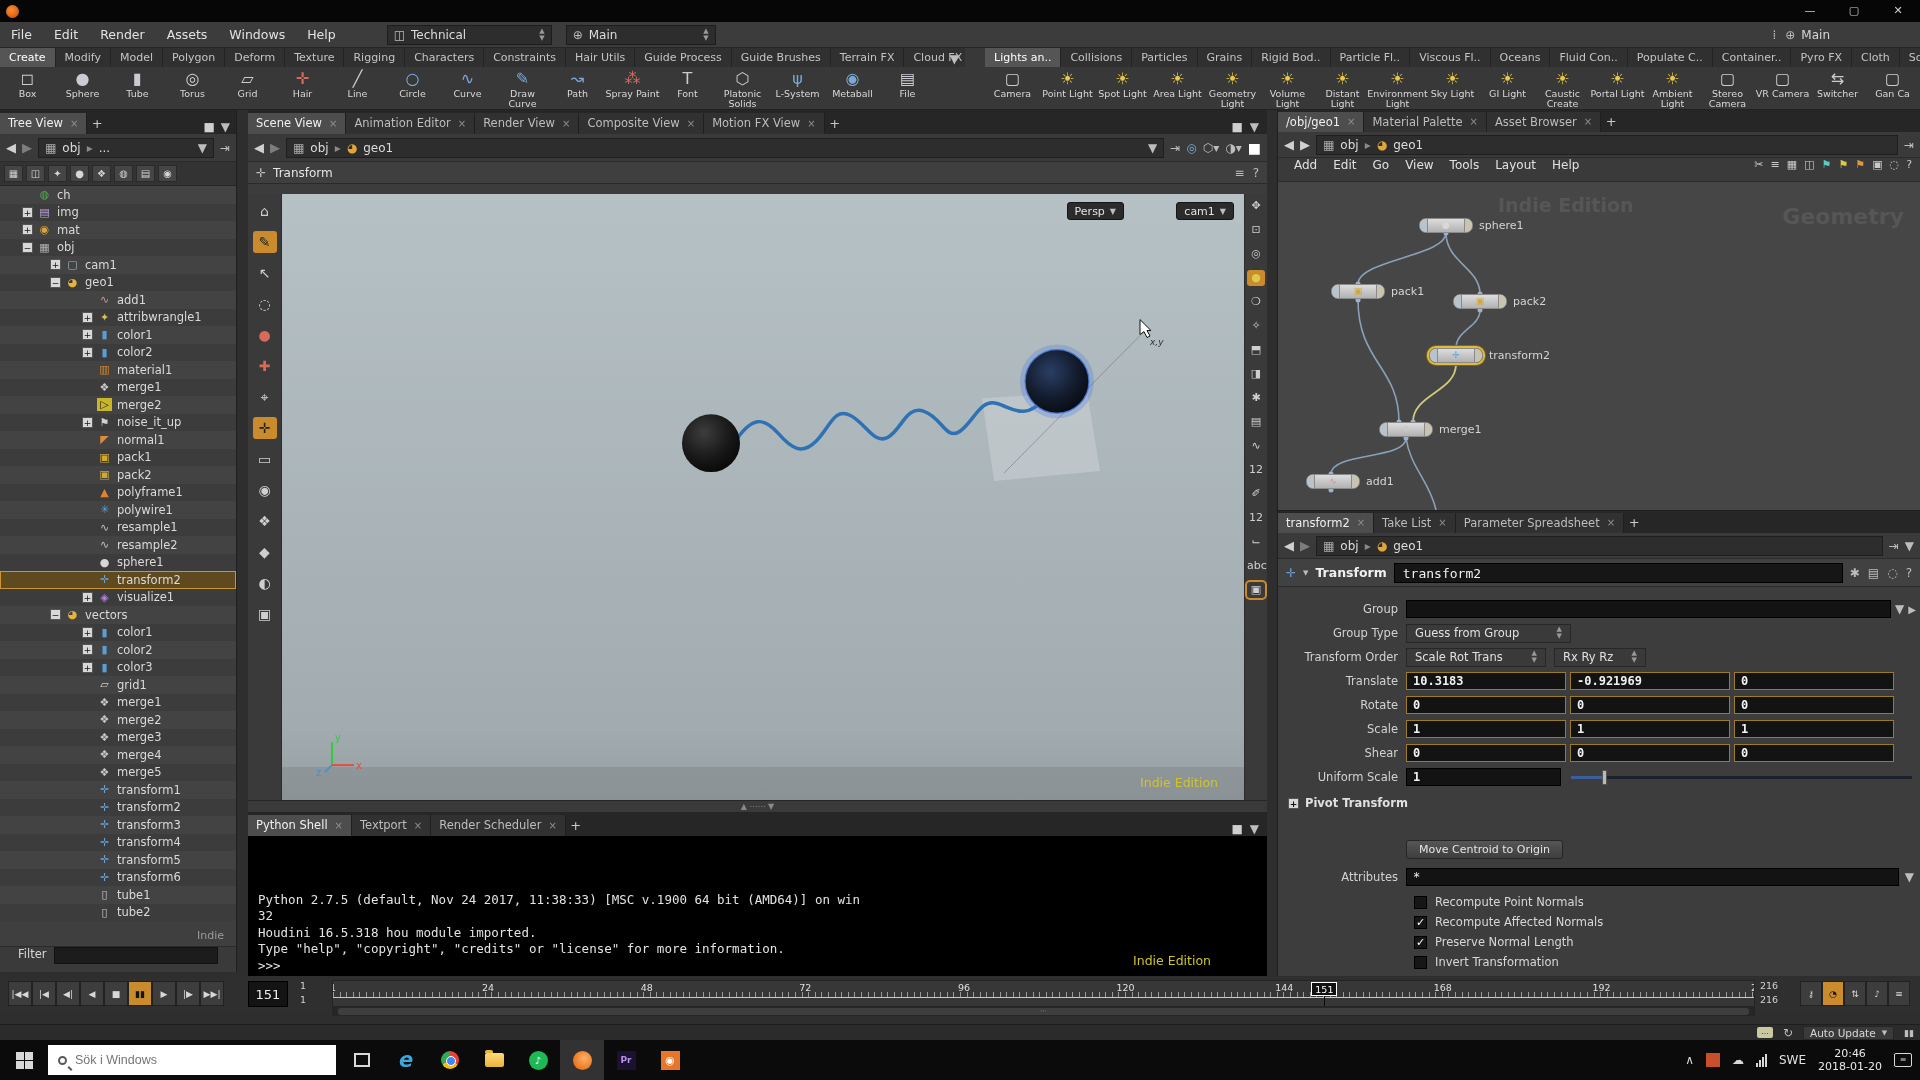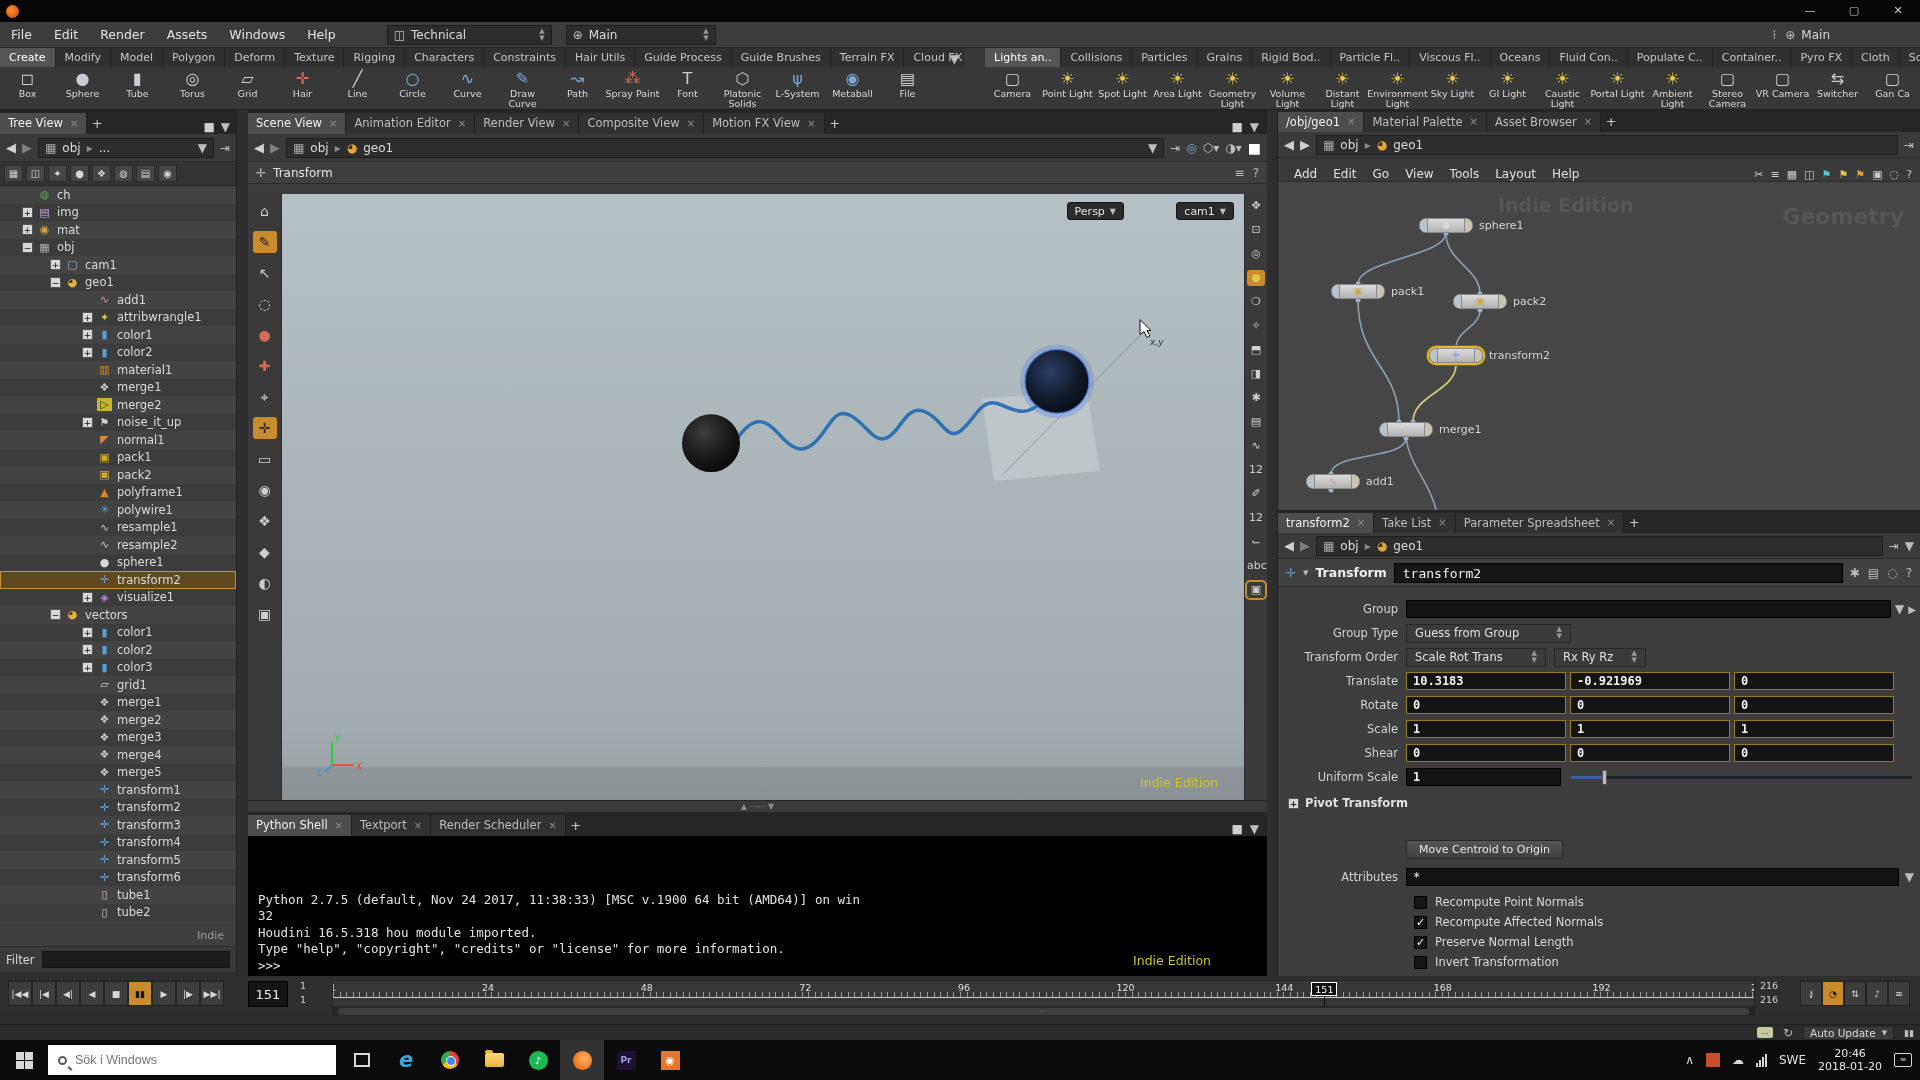--- a/index.html
+++ b/index.html
@@ -89,21 +89,21 @@
   .ti-normal::before{content:"◤";color:#e08a3a}
   .ti-pack::before{content:"▣";color:#cfa83a}
   .ti-polyframe::before{content:"▲";color:#e0832a}
   .ti-polywire::before{content:"✳";color:#5a9fd4}
   .ti-resample::before{content:"∿";color:#bcbcbc}
   .ti-sphere::before{content:"●";color:#d8d8d8}
   .ti-transform::before{content:"✛";color:#6aa0d8}
   .ti-visualize::before{content:"◈";color:#b07fd8}
   .ti-grid::before{content:"▱";color:#cfcfcf}
   .ti-tube::before{content:"▯";color:#c9c9c9}
-  #treefilter{position:absolute;left:0;bottom:0;width:100%;height:26px;background:#3a3a3a;display:flex;align-items:center;gap:8px;padding:0 6px;border-top:1px solid #2a2a2a}
+  #treefilter{position:absolute;left:0;bottom:0;width:100%;height:26px;background:#3a3a3a;display:flex;gap:8px;padding:0 18px;border-top:1px solid #2a2a2a}
   #treefilter .fld{flex:1;height:17px;background:#1c1c1c;border:1px solid #111}
   #treeindie{position:absolute;right:12px;bottom:30px;color:#9a9a9a;font-size:11px}
 
   
   #scenepane{left:248px;top:110px;width:1019px;height:702px;background:#3c3c3c}
   #sceneheader{height:22px;background:#3f3f3f;border-bottom:1px solid #2a2a2a;display:flex;align-items:center;padding:0 8px;gap:7px}
   #scenebody{position:absolute;left:0;top:84px;right:0;bottom:12px;display:flex}
   #vlefttools{width:34px;background:#3a3a3a;border-right:1px solid #2c2c2c;display:flex;flex-direction:column;align-items:center;padding-top:6px;gap:9px}
   #vrighttools{width:23px;background:#3a3a3a;border-left:1px solid #2c2c2c;display:flex;flex-direction:column;align-items:center;padding-top:4px;gap:8px}
   .vtool{width:24px;height:22px;line-height:22px;text-align:center;font-size:14px;color:#cfcfcf;border-radius:3px}
@@ -117,21 +117,21 @@
   #indie-vp{position:absolute;right:26px;bottom:10px;color:#cfc42e;font-size:12.5px}
   #splitterbar{position:absolute;left:0;bottom:0;width:100%;height:12px;background:#3a3a3a;border-top:1px solid #262626;text-align:center;color:#8a8a8a;font-size:8px;line-height:11px}
 
   
   #consolepane{left:248px;top:812px;width:1019px;height:164px;background:#000}
   #consolebody{position:absolute;left:0;top:24px;right:0;bottom:0;background:#000;padding:6px 0 0 10px;font-family:"DejaVu Sans Mono","Liberation Mono",monospace;font-size:12.5px;line-height:16.5px;color:#e3e3e3;white-space:pre}
   #indie-console{position:absolute;right:56px;bottom:8px;color:#cfc42e;font-size:12.5px}
 
   
   #netpane{left:1277px;top:110px;width:643px;height:400px;background:#464646;border-left:1px solid #1f1f1f}
-  #netmenu{height:24px;background:#3a3a3a;border-bottom:1px solid #2b2b2b;display:flex;align-items:flex-end;padding:0 8px;gap:2px}
+  #netmenu{height:24px;background:#3a3a3a;border-bottom:1px solid #2b2b2b;display:flex;align-items:flex-start;padding:0 8px;gap:2px}
   .nmitem{padding:0 8px;font-size:12px;color:#e0e0e0}
   .nmicons{margin-left:auto;display:flex;gap:7px}
   .nmicon{font-size:11px;color:#c9c9c9}
   .c-teal{color:#5ac9c9}.c-yellow{color:#e0c84a}.c-orange{color:#e09a3a}
   #netcanvas{position:absolute;left:0;top:72px;right:0;bottom:0;overflow:hidden}
   .wm{position:absolute;color:rgba(255,255,255,0.09);font-weight:bold}
   .nnode{position:absolute;width:54px;height:15px}
   .nbody{display:flex;width:54px;height:15px;border-radius:7px;background:linear-gradient(#dcdcdc,#b2b2b2);border:1px solid #8a8a8a;overflow:hidden}
   .nflag{width:8px;background:#b9c3cc;border-right:1px solid #8a8a8a;flex:none}
   .nflag.r{border-right:none;border-left:1px solid #8a8a8a;background:#c9c3b2}
@@ -421,21 +421,21 @@
           <span class="stlabel">Sky Light</span>
         </span>
 
         <span class="stool">
           <span class="stglyph c-light">☀</span>
           <span class="stlabel">GI Light</span>
         </span>
 
         <span class="stool">
           <span class="stglyph c-light">☀</span>
-          <span class="stlabel">Caustic Light</span>
+          <span class="stlabel">Caustic Create</span>
         </span>
 
         <span class="stool">
           <span class="stglyph c-light">☀</span>
           <span class="stlabel">Portal Light</span>
         </span>
 
         <span class="stool">
           <span class="stglyph c-light">☀</span>
           <span class="stlabel">Ambient Light</span>

